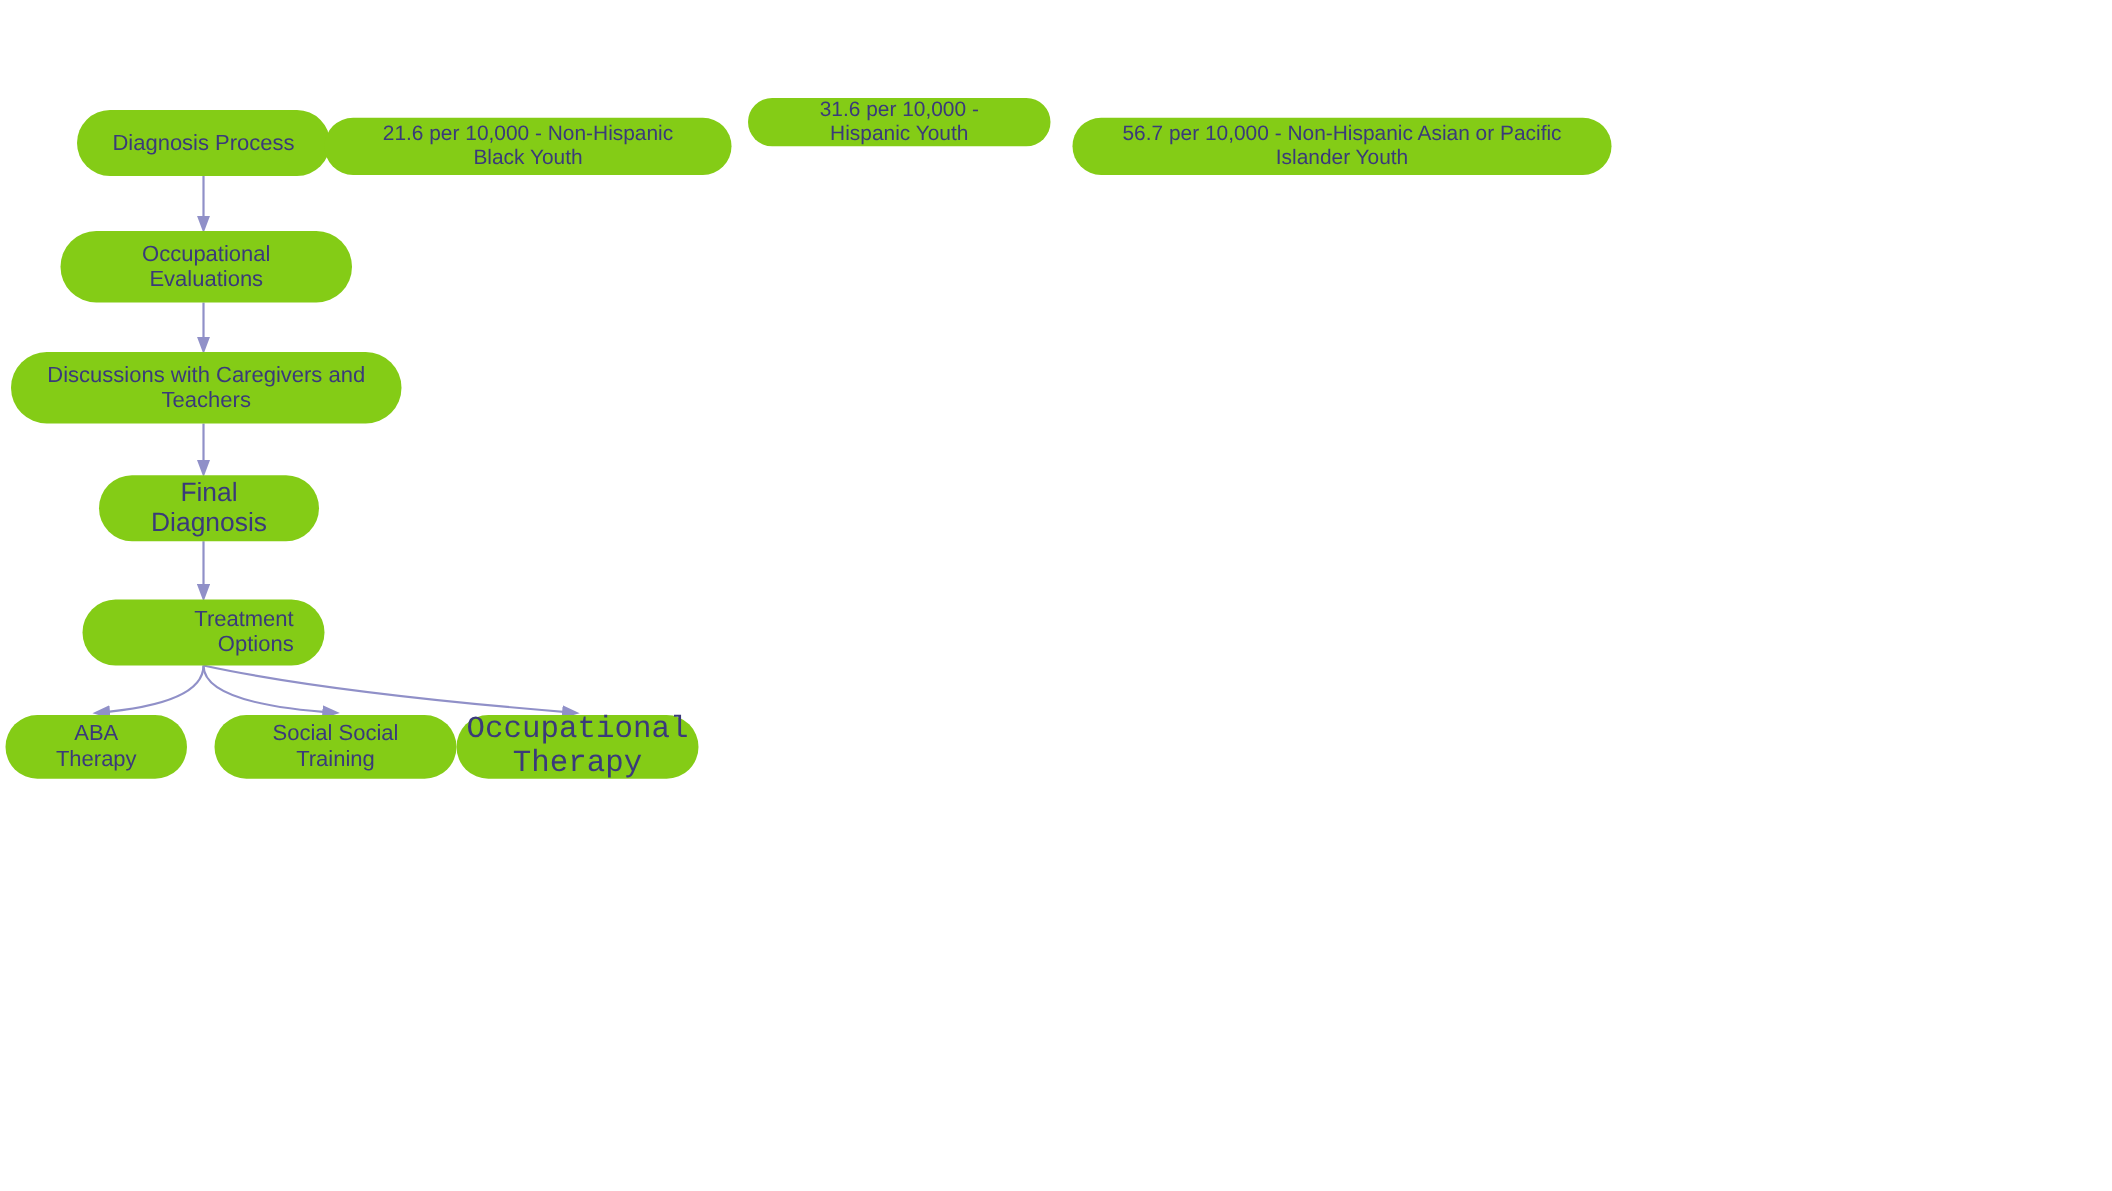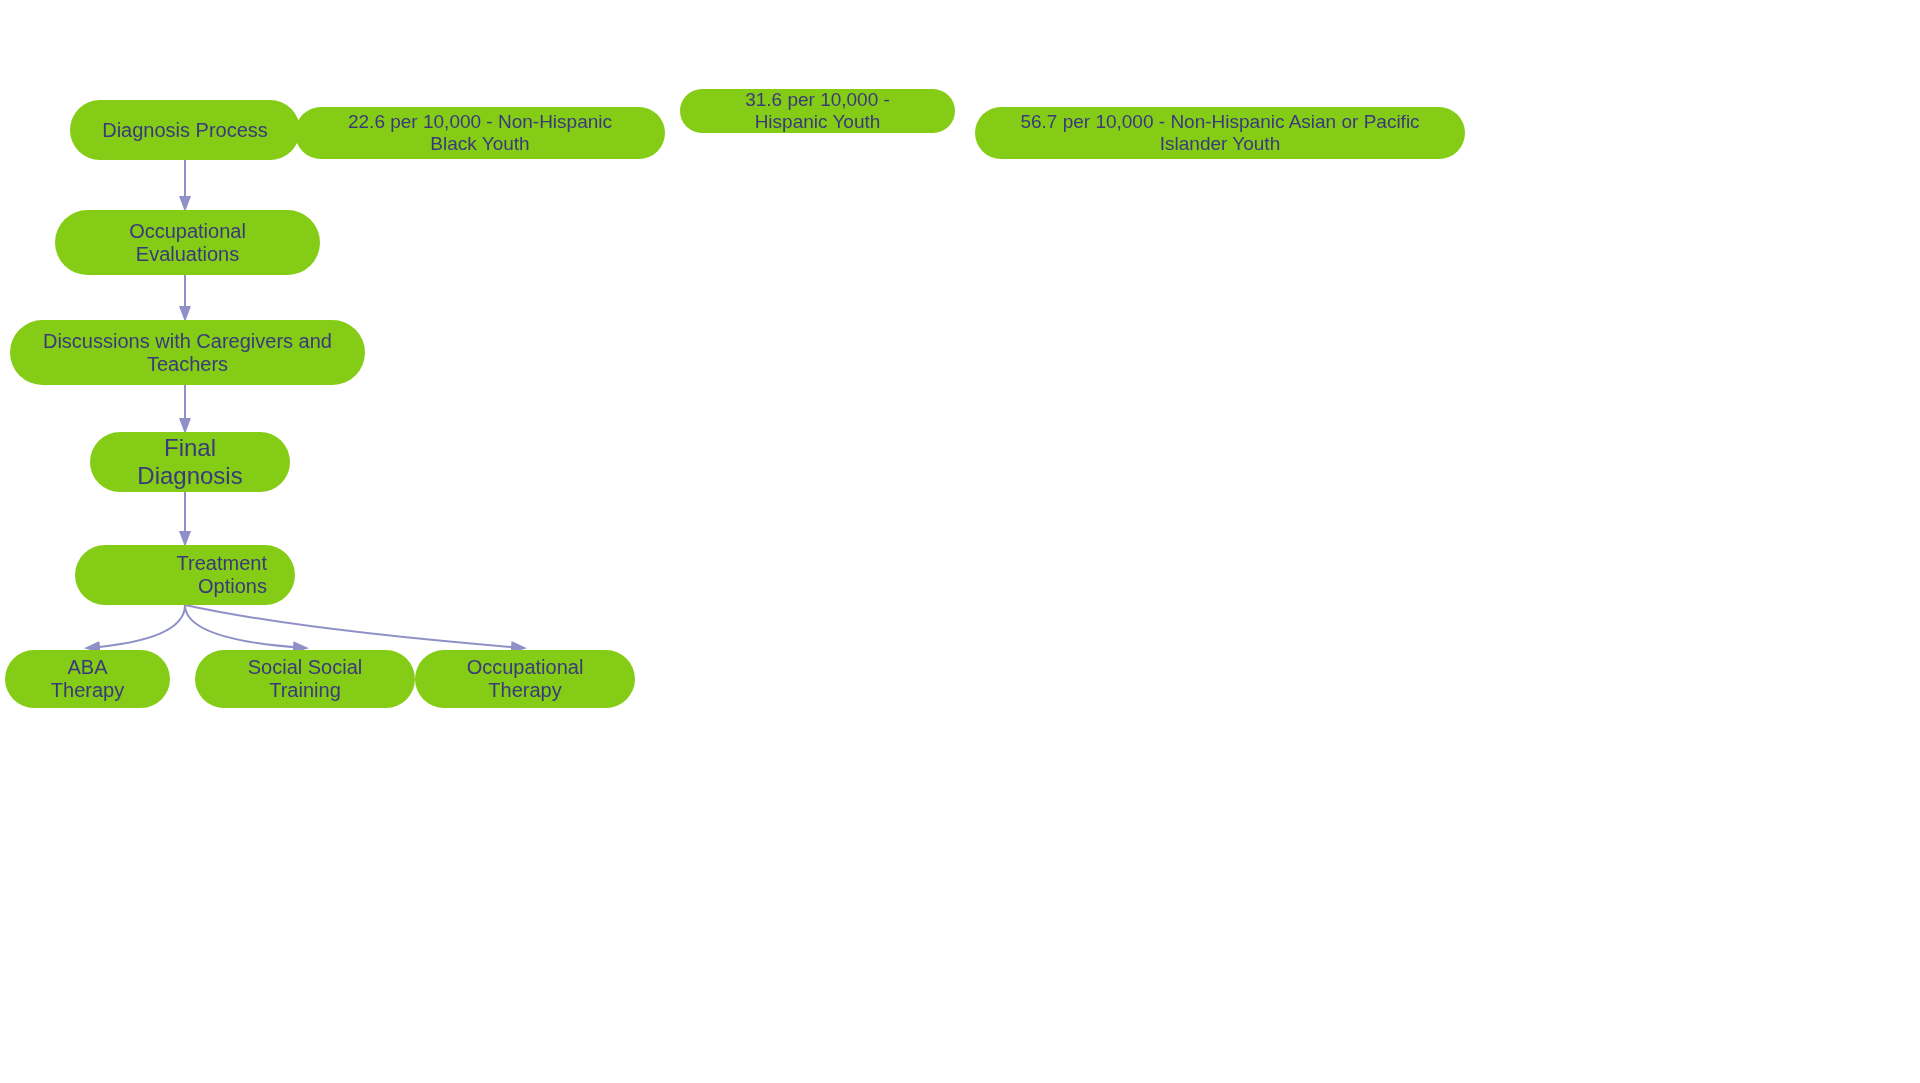--- a/index.html
+++ b/index.html
@@ -78,19 +78,19 @@
 <div class="node" style="top:320px; left:10px; width:355px; height:65px; font-size:20px;">Discussions with Caregivers and Teachers</div>
 
 <div class="node" style="top:432px; left:90px; width:200px; height:60px; font-size:24px;">Final Diagnosis</div>
 
 <div class="node" style="top:545px; left:75px; width:220px; height:60px; font-size:20px;text-align:right;">Treatment Options</div>
 
 <div class="node" style="top:650px; left:5px; width:165px; height:58px; font-size:20px;text-align:center;">ABA Therapy</div>
 
 <div class="node" style="top:650px; left:195px; width:220px; height:58px; font-size:20px;">Social Social Training</div>
 
-<div class="node" style="top:650px; left:415px; width:220px; height:58px; font-size:20px;">Occupational Therapy</div>
+<div class="node" style="top:650px; left:415px; width:220px; height:58px; font-size:28px;font-family:Liberation Mono, monospace;">Occupational Therapy</div>
 
-<div class="node" style="top:107px; left:295px; width:370px; height:52px; font-size:19px;">22.6 per 10,000 - Non-Hispanic Black Youth</div>
+<div class="node" style="top:107px; left:295px; width:370px; height:52px; font-size:19px;">21.6 per 10,000 - Non-Hispanic Black Youth</div>
 
 <div class="node" style="top:89px; left:680px; width:275px; height:44px; font-size:19px;">31.6 per 10,000 - Hispanic Youth</div>
 
 <div class="node" style="top:107px; left:975px; width:490px; height:52px; font-size:19px;">56.7 per 10,000 - Non-Hispanic Asian or Pacific Islander Youth</div>
 
 </body></html>

